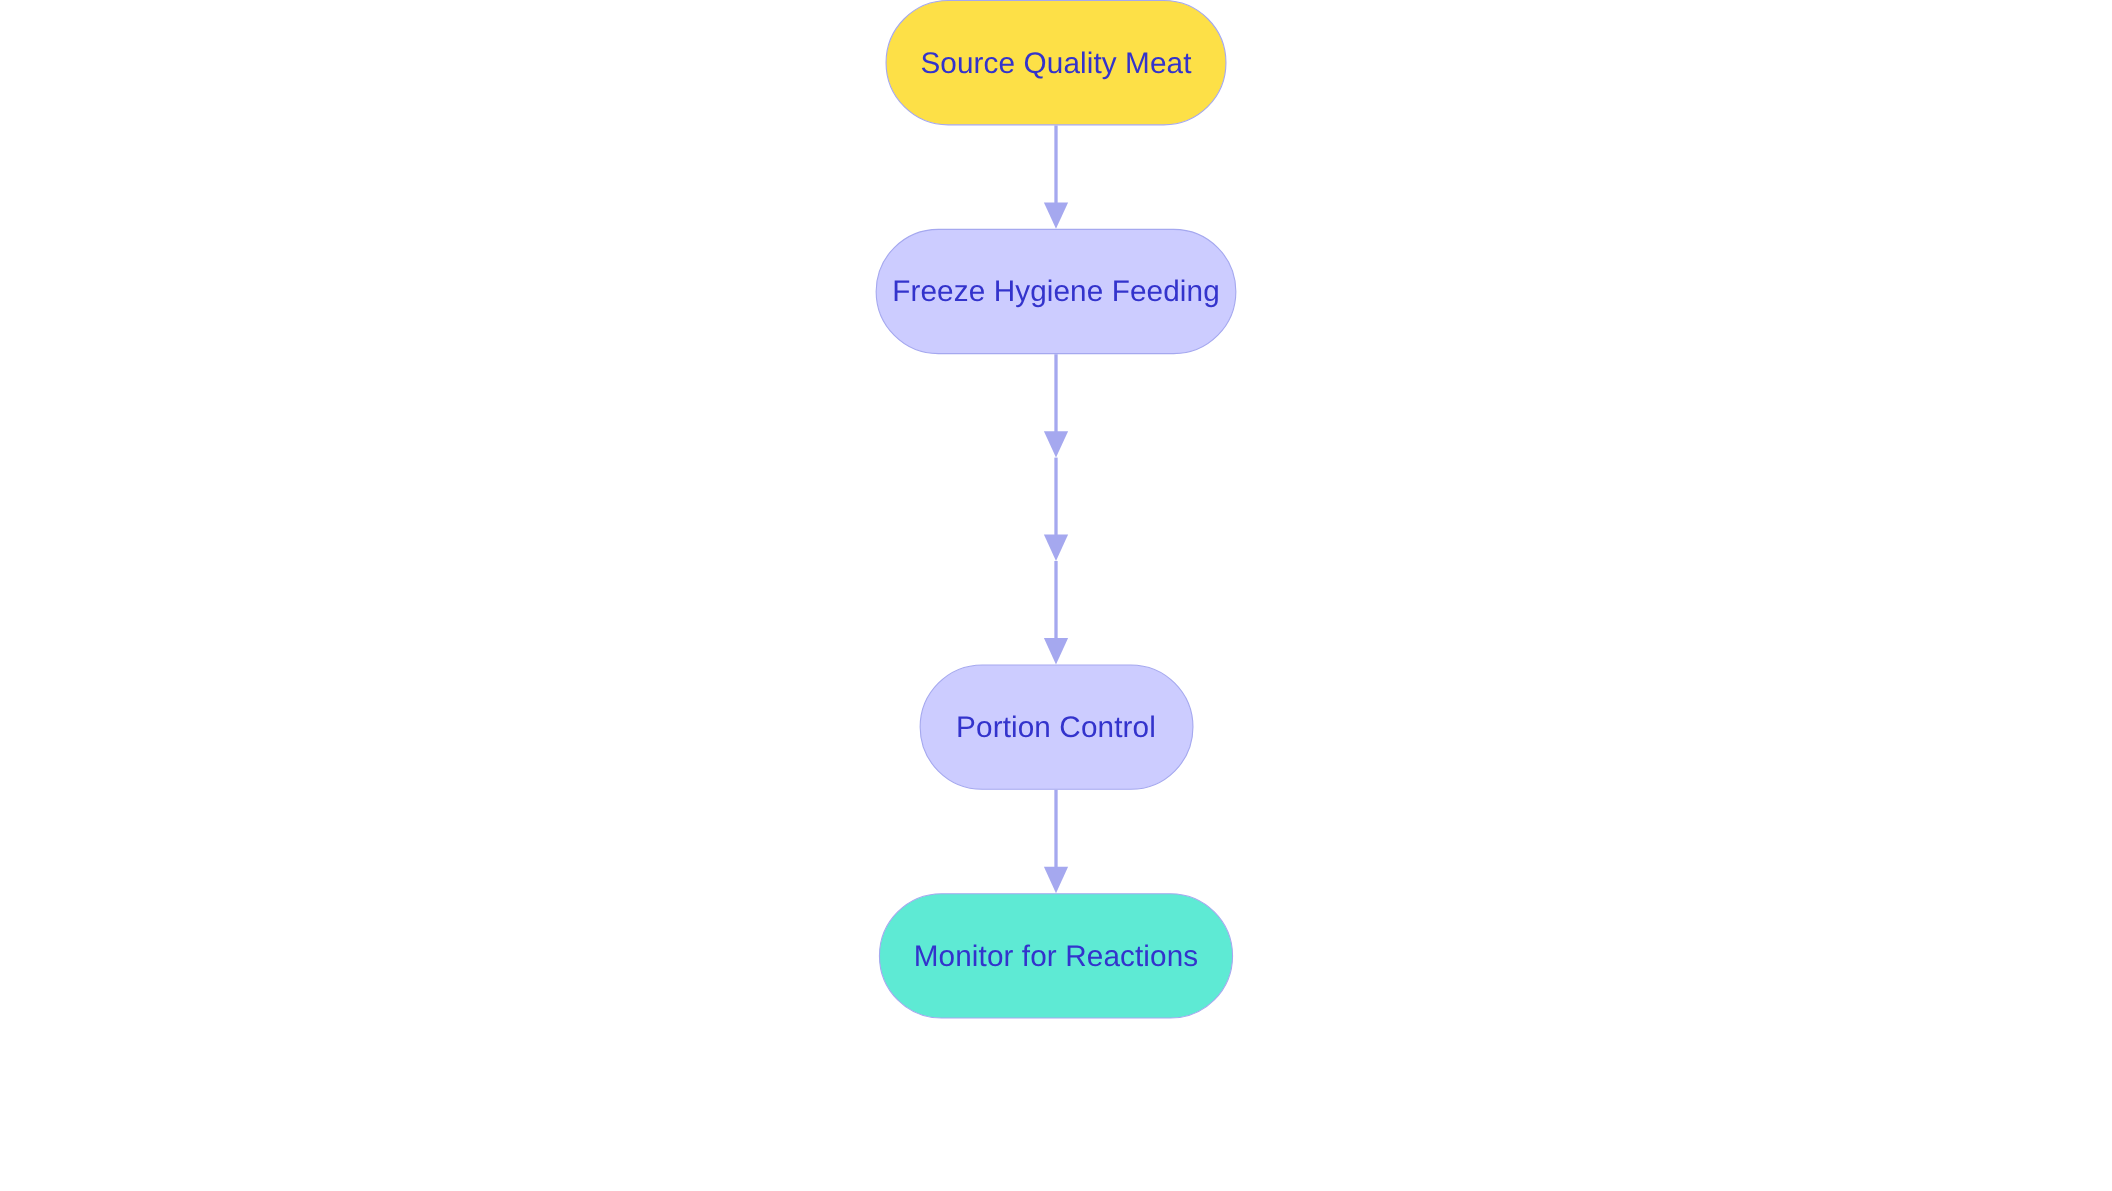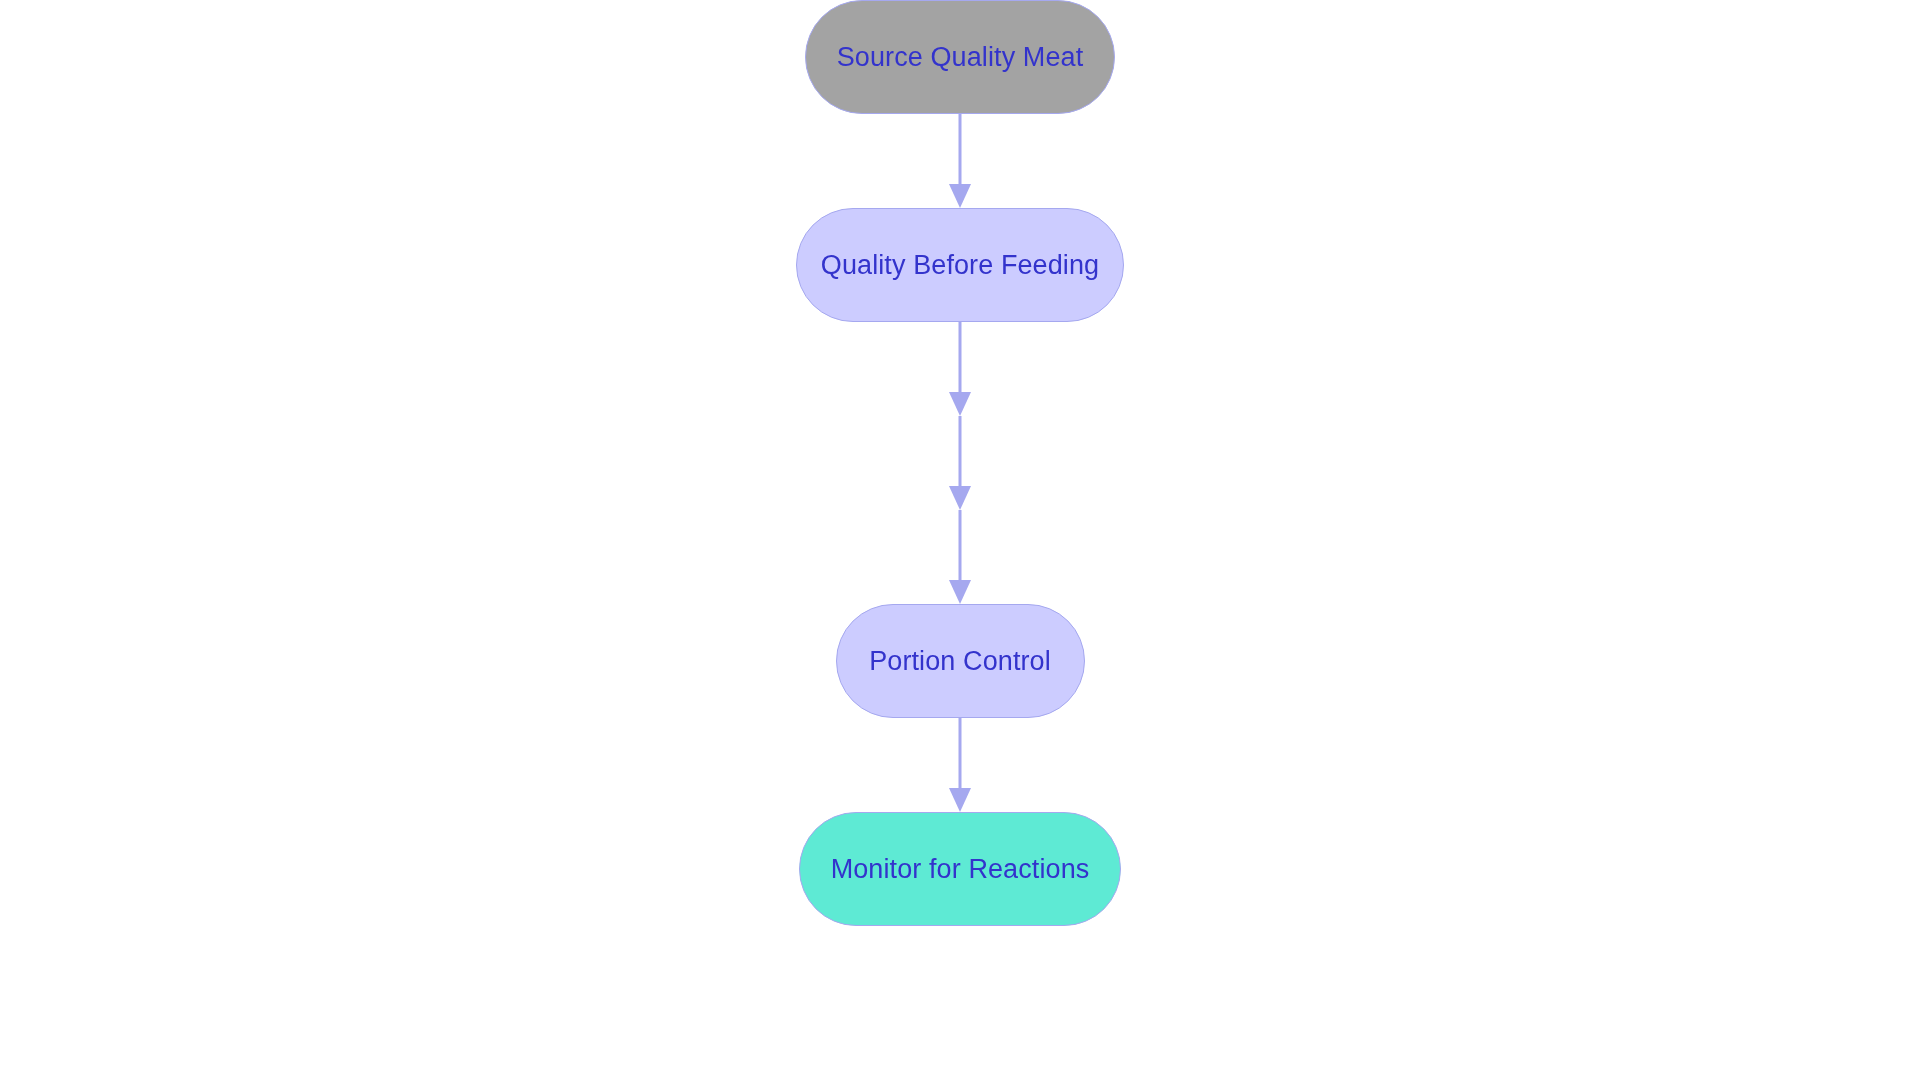--- a/index.html
+++ b/index.html
@@ -87,31 +87,31 @@
     border-right: 11px solid transparent;
     border-top: 24px solid #a5a8ef;
   }
 </style>
 </head>
 <body>
 
 <div id="flowchart-canvas" style="background: rgb(255, 255, 255);">
   <div class="flow-column">
 
-    <div class="flow-node" style="width: 310px; background: #a3a3a3; border-color: rgb(165, 168, 239); color: rgb(51, 51, 204);">
+    <div class="flow-node" style="width: 310px; background: #fde047; border-color: rgb(165, 168, 239); color: rgb(51, 51, 204);">
       <span class="node-label">Source Quality Meat</span>
     </div>
 
     <div class="flow-connector">
       <div class="conn-line" style="background: rgb(165, 168, 239);"></div>
       <div class="conn-head" style="border-top-color: rgb(165, 168, 239);"></div>
     </div>
 
     <div class="flow-node" style="width: 328px; background: rgb(204, 204, 255); border-color: rgb(165, 168, 239); color: rgb(51, 51, 204);">
-      <span class="node-label">Quality Before Feeding</span>
+      <span class="node-label">Freeze Hygiene Feeding</span>
     </div>
 
     <div class="flow-connector">
       <div class="conn-line" style="background: rgb(165, 168, 239);"></div>
       <div class="conn-head" style="border-top-color: rgb(165, 168, 239);"></div>
     </div>
 
 
     <div class="flow-connector">
       <div class="conn-line" style="background: rgb(165, 168, 239);"></div>

